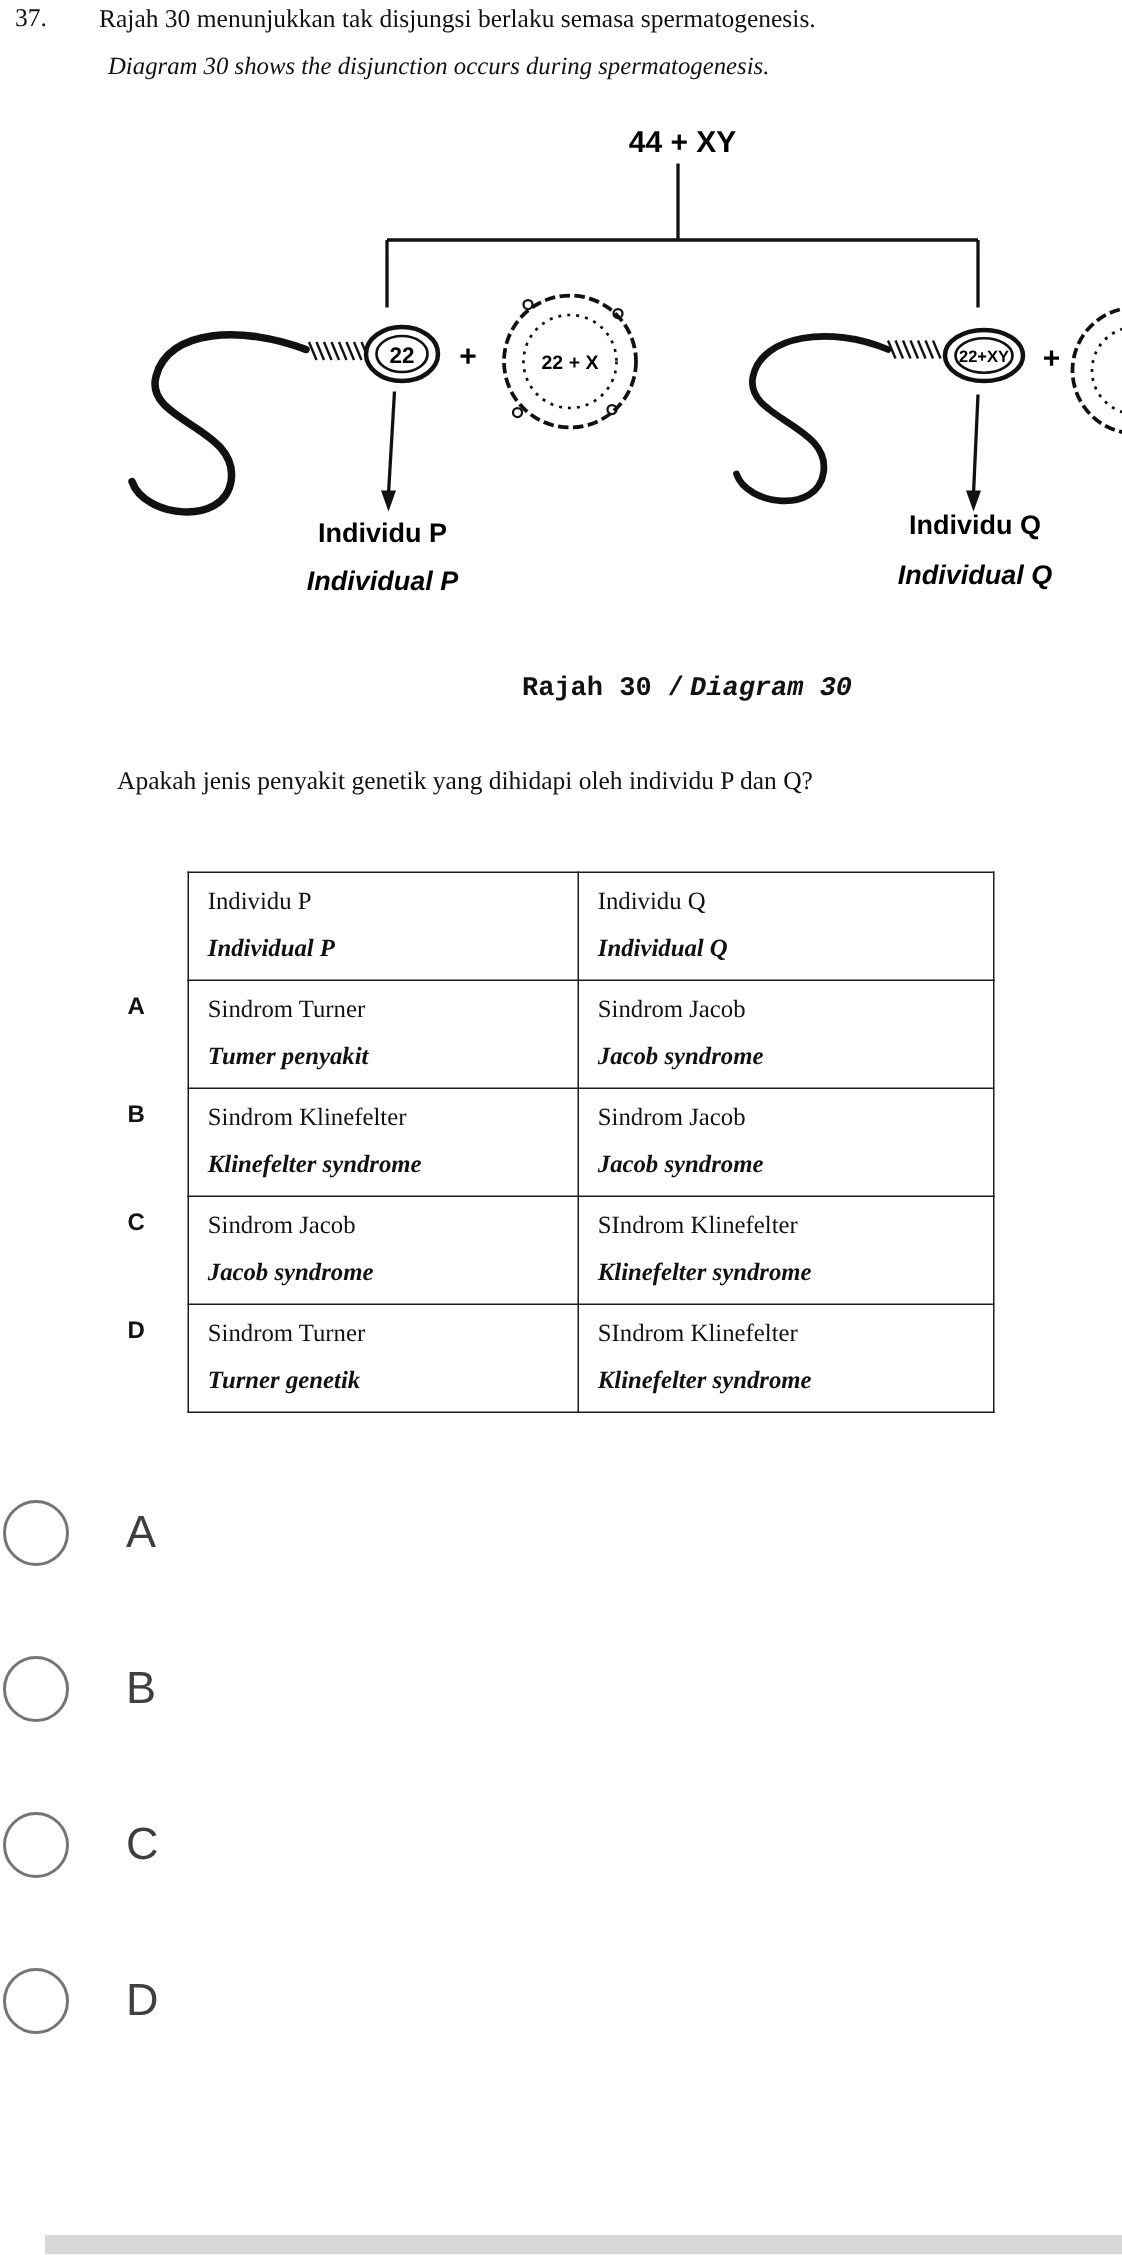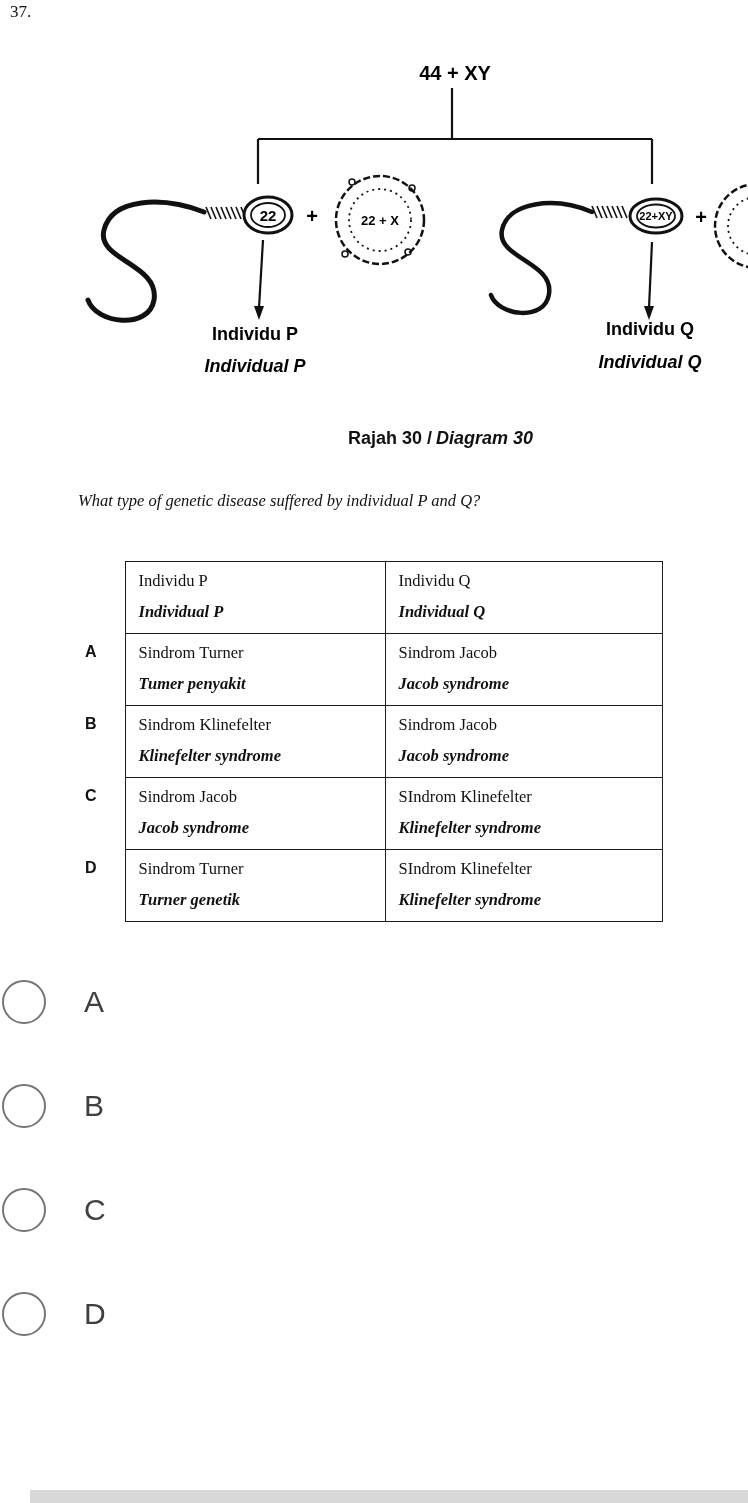--- a/index.html
+++ b/index.html
@@ -14,26 +14,26 @@
   }
 
   
   .question-head { display:flex; padding:2px 14px 0 10px; }
   .q-number { width:56px; font-size:17px; flex:0 0 auto; }
   .q-text { flex:1; }
   .q-text .ms { font-size:17px; line-height:22px; }
   .q-text .en { font-size:16.5px; font-style:italic; line-height:22px; margin-top:9px; padding-left:6px; }
 
   
-  .diagram-wrap { position:relative; width:748px; height:360px; margin-top:40px; }
+  .diagram-wrap { position:relative; width:748px; height:360px; margin-top:28px; }
   .diagram-wrap svg { position:absolute; left:0; top:0; }
 
   .diagram-caption {
     margin:6px 0 0 348px;
-    font-family:Liberation Sans, sans-serif;
+    font-family:Liberation Mono, monospace;
     font-weight:bold; font-size:18px;
   }
   .diagram-caption .cap-en { font-style:italic; margin-left:4px; }
 
   
   .sub-question { margin:42px 0 0 78px; }
   .sub-question .ms { font-size:17px; }
   .sub-question .en { font-size:16.5px; font-style:italic; margin-top:13px; }
 
   
@@ -81,20 +81,24 @@
   .footer-strip {
     position:absolute; left:30px; right:0; bottom:0; height:13px;
     background:#d8d8d8;
   }
 </style>
 </head>
 <body>
 
 <div class="question-head">
   <div class="q-number">37.</div>
+  <div class="q-text">
+    <div class="ms">Rajah 30 menunjukkan tak disjungsi berlaku semasa spermatogenesis.</div>
+    <div class="en">Diagram 30 shows the disjunction occurs during spermatogenesis.</div>
+  </div>
 </div>
 
 <div class="diagram-wrap">
   <svg width="748" height="360" viewBox="0 0 748 360">
 
     <text x="455" y="18" text-anchor="middle" font-family="Liberation Sans, sans-serif" font-weight="bold" font-size="20">44 + XY</text>
 
     <path d="M452 26 L452 77 M258 77 L652 77 M258 77 L258 122 M652 77 L652 122" stroke="#111" stroke-width="2.2" fill="none"></path>
 
     <g>
@@ -159,21 +163,21 @@
     <text x="650" y="273" text-anchor="middle" font-family="Liberation Sans, sans-serif" font-weight="bold" font-size="18">Individu Q</text>
     <text x="650" y="306" text-anchor="middle" font-family="Liberation Sans, sans-serif" font-weight="bold" font-style="italic" font-size="18">Individual Q</text>
   </svg>
 </div>
 
 <div class="diagram-caption">
   <span class="cap-ms">Rajah 30 /</span><span class="cap-en">Diagram 30</span>
 </div>
 
 <div class="sub-question">
-  <div class="en">What type of genetic disease suffered by individual P and Q?</div>
+  <div class="ms">Apakah jenis penyakit genetik yang dihidapi oleh individu P dan Q?</div>
 </div>
 
 <div class="table-zone">
   <table class="ans-table">
     <tbody>
         <tr class="hdr">
       <td class="lbl"></td>
       <td class="col-p">
         <div class="cell">
           <div class="ms">Individu P</div>

